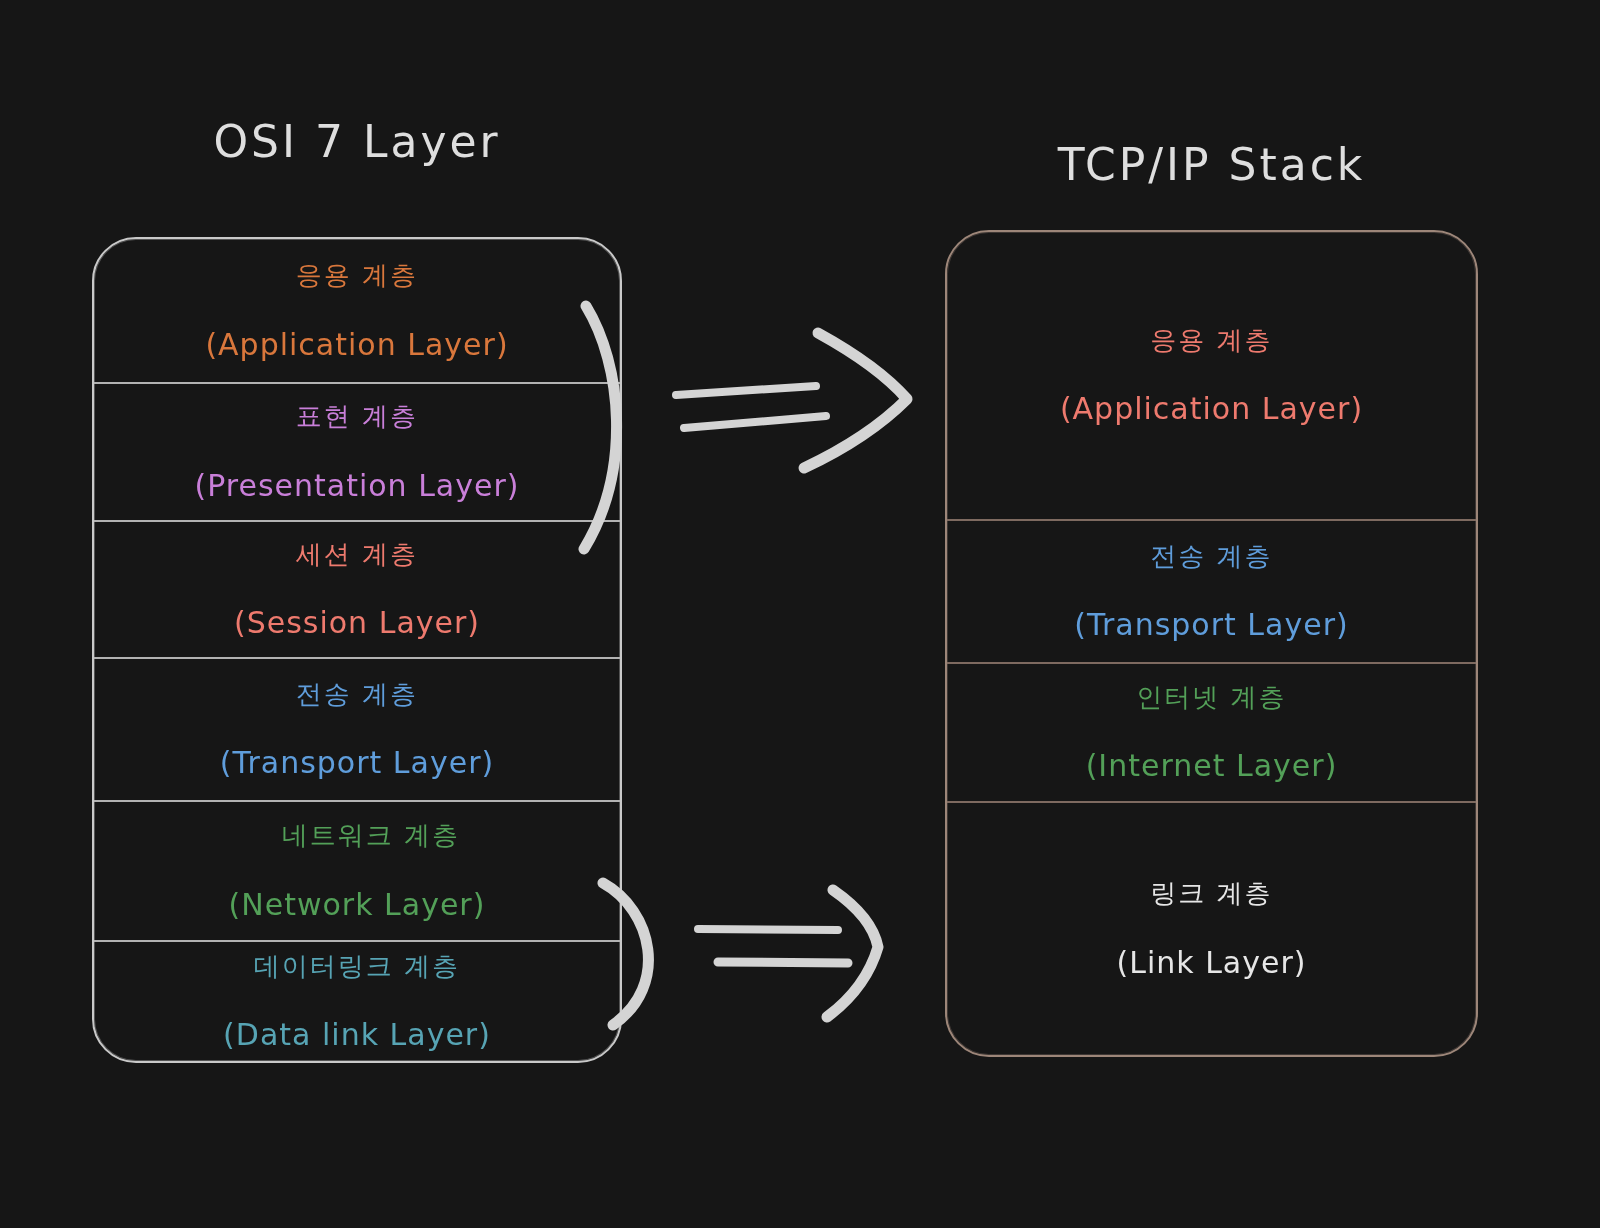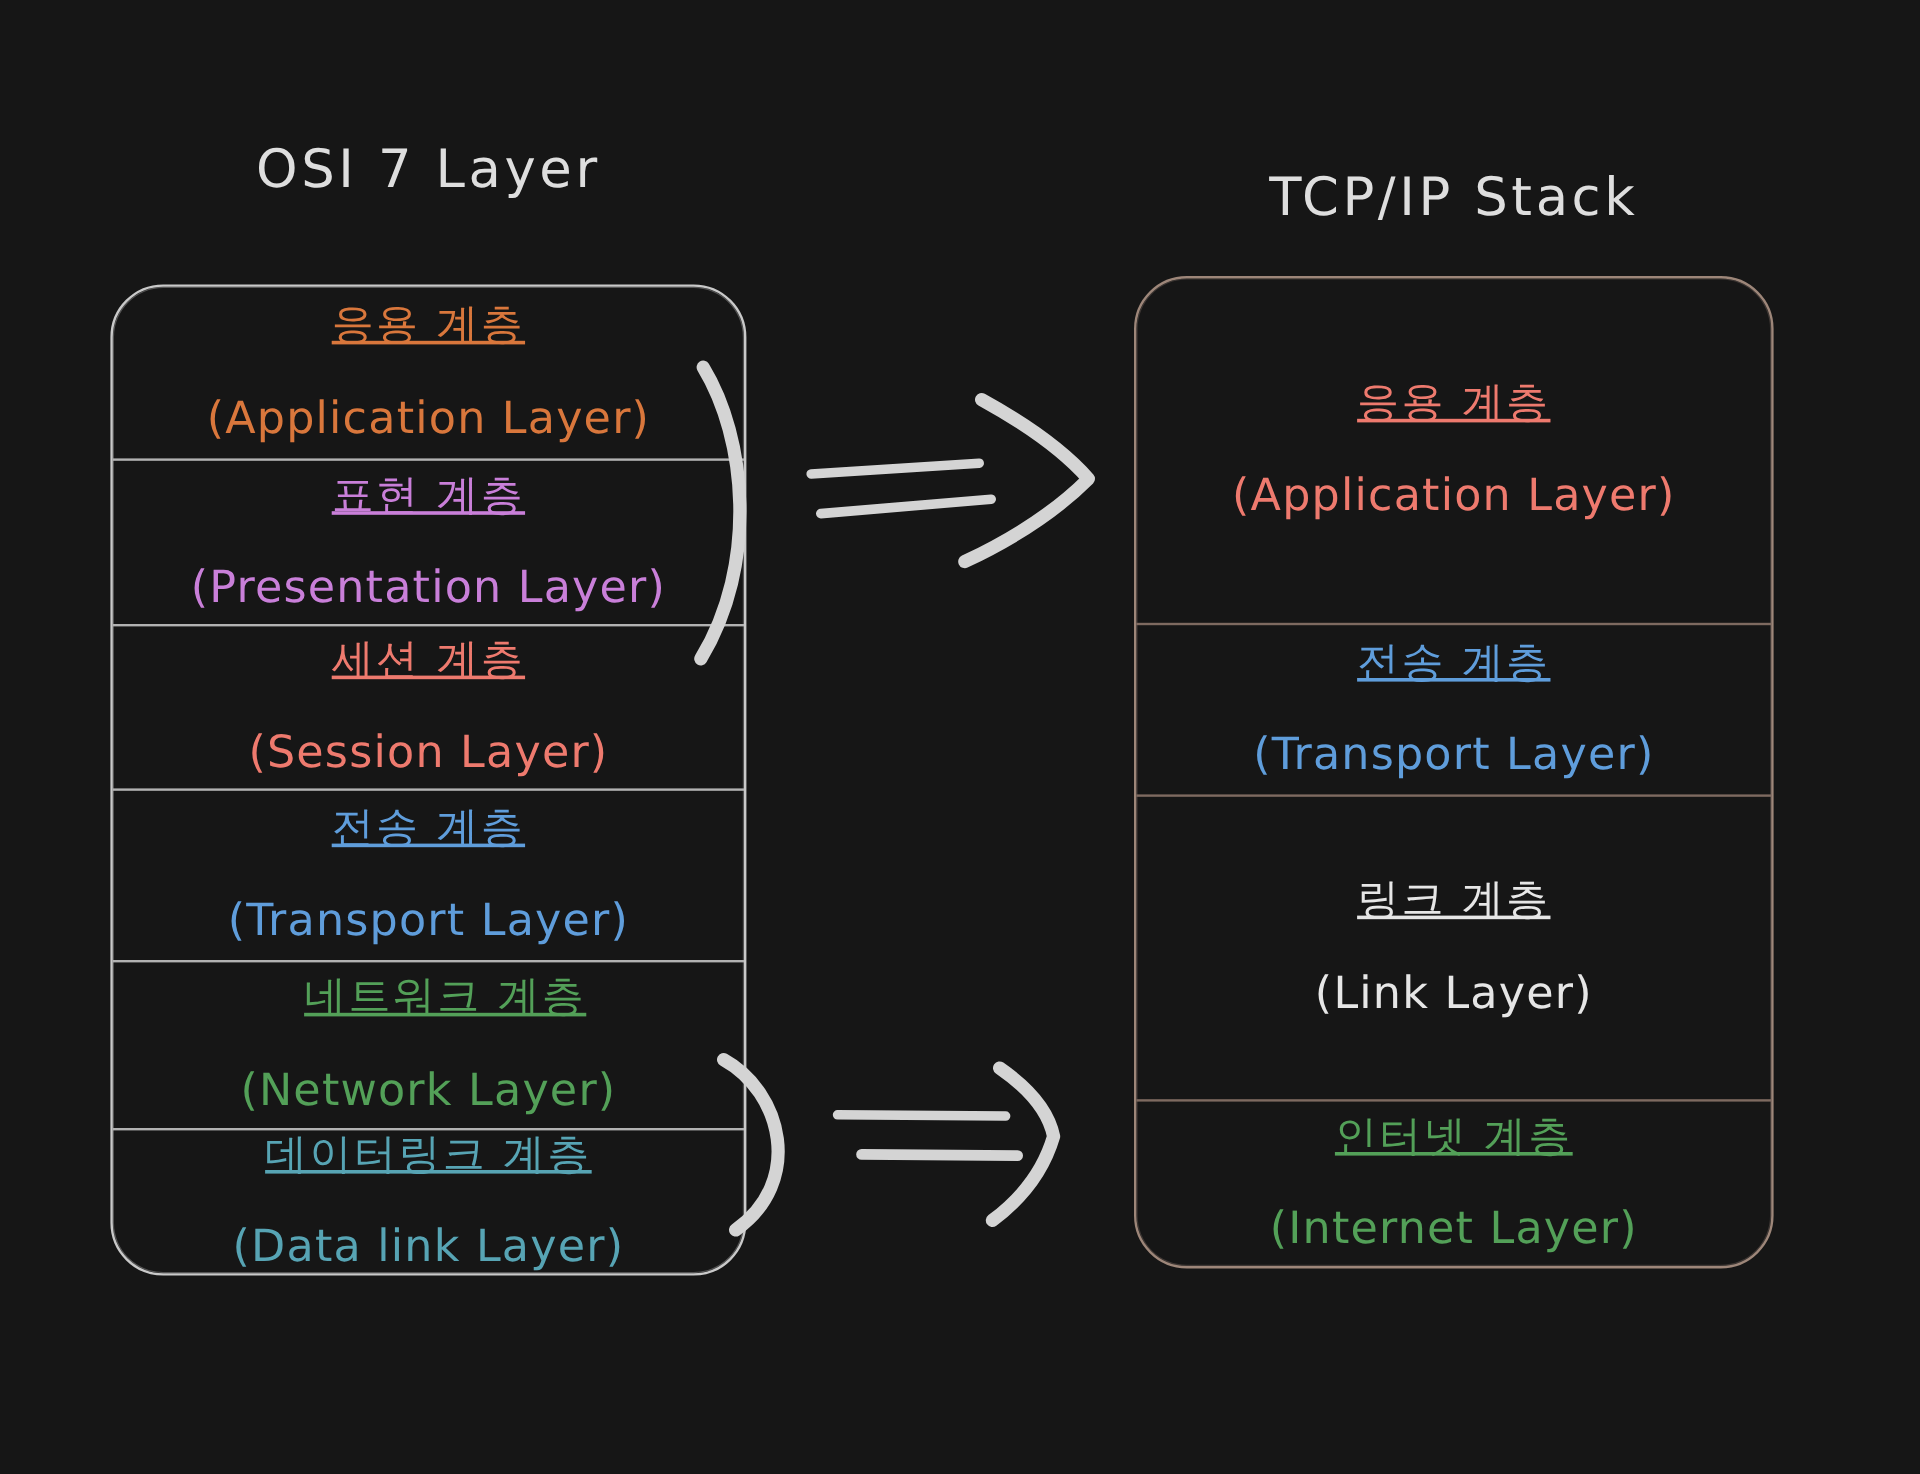--- a/index.html
+++ b/index.html
@@ -51,28 +51,27 @@
     flex-direction: column;
     align-items: center;
     justify-content: center;
     gap: 10px;
     min-height: 0;
   }
   .osi-box .layer-row + .layer-row { border-top: 2.5px solid #b2b2b2; }
   .tcp-box .layer-row + .layer-row { border-top: 2.5px solid #7e6a60; }
 
   .layer-korean {
-    font-size: 35px;
+    font-size: 26px;
     font-weight: 500;
     letter-spacing: 2px;
     line-height: 1.1;
-    text-decoration: underline;
   }
   .layer-english {
-    font-size: 37px;
+    font-size: 30px;
     letter-spacing: 1px;
     line-height: 1.1;
     margin-top: 28px;
   }
   .annot-svg {
     position: absolute;
     left: 0; top: 0;
     width: 1600px;
     height: 1228px;
     pointer-events: none;
@@ -116,27 +115,27 @@
 
   <div class="stack-box tcp-box" id="tcp-box">
       <div class="layer-row" style="flex-grow: 2.05;">
       <div class="layer-korean" style="color: rgb(238, 122, 110);">응용 계층</div>
       <div class="layer-english" style="color: rgb(238, 122, 110);">(Application Layer)</div>
     </div>
       <div class="layer-row" style="flex-grow: 1.01;">
       <div class="layer-korean" style="color: rgb(95, 157, 219);">전송 계층</div>
       <div class="layer-english" style="color: rgb(95, 157, 219);">(Transport Layer)</div>
     </div>
+      <div class="layer-row" style="flex-grow: 0.98;">
+      <div class="layer-korean" style="color: rgb(83, 160, 88);">인터넷 계층</div>
+      <div class="layer-english" style="color: rgb(83, 160, 88);">(Internet Layer)</div>
+    </div>
       <div class="layer-row" style="flex-grow: 1.8;">
       <div class="layer-korean" style="color: rgb(230, 230, 230);">링크 계층</div>
       <div class="layer-english" style="color: rgb(230, 230, 230);">(Link Layer)</div>
-    </div>
-      <div class="layer-row" style="flex-grow: 0.98;">
-      <div class="layer-korean" style="color: rgb(83, 160, 88);">인터넷 계층</div>
-      <div class="layer-english" style="color: rgb(83, 160, 88);">(Internet Layer)</div>
     </div>
     </div>
 
   <svg class="annot-svg" viewBox="0 0 1600 1228">
     <g fill="none" stroke="#d4d4d4" stroke-linecap="round" stroke-linejoin="round">
 
       <path d="M 586 306 C 622 365, 632 470, 584 549" stroke-width="11"></path>
 
       <g>
         <path d="M 676 395 L 816 386" stroke-width="8"></path>

